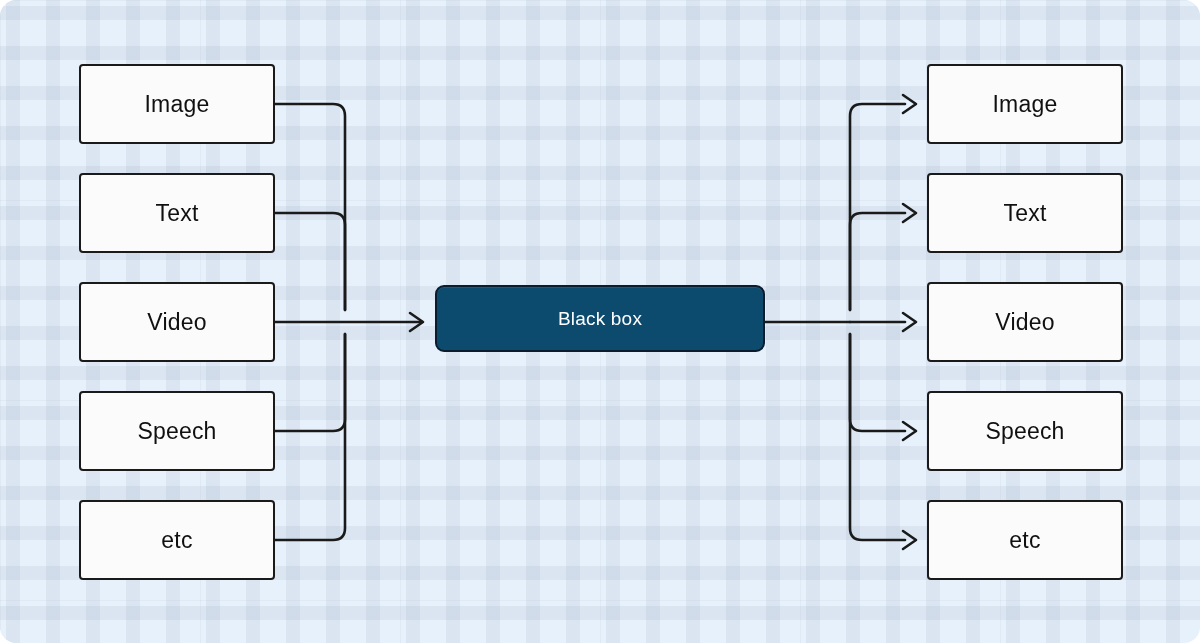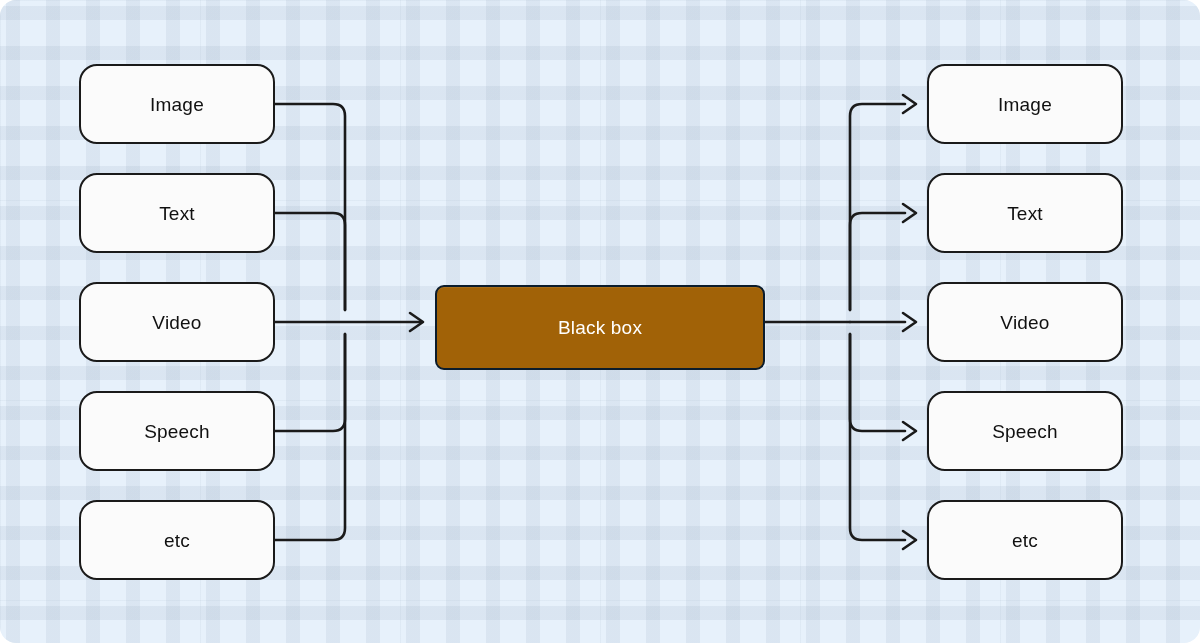--- a/index.html
+++ b/index.html
@@ -60,24 +60,24 @@
     height: 643px;
   }
 
   .node {
     position: absolute;
     box-sizing: border-box;
     display: flex;
     align-items: center;
     justify-content: center;
     border: 2.5px solid #1a1a1a;
-    border-radius: 18px;
+    border-radius: 4px;
     background: #fbfbfb;
     color: #101010;
-    font-size: 19px;
+    font-size: 23px;
     letter-spacing: 0.2px;
     line-height: 1;
     user-select: none;
   }
 
   .node.center {
     background: #1b4870;
     border-color: #0b1c2c;
     color: #ffffff;
     border-radius: 9px;
@@ -134,21 +134,21 @@
   <div class="node" style="left: 79px; top: 282px; width: 196px; height: 80px; background: rgb(251, 251, 251); border-color: rgb(26, 26, 26);">
     <span class="node-label">Video</span>
   </div>
   <div class="node" style="left: 79px; top: 391px; width: 196px; height: 80px; background: rgb(251, 251, 251); border-color: rgb(26, 26, 26);">
     <span class="node-label">Speech</span>
   </div>
   <div class="node" style="left: 79px; top: 500px; width: 196px; height: 80px; background: rgb(251, 251, 251); border-color: rgb(26, 26, 26);">
     <span class="node-label">etc</span>
   </div>
 
-  <div class="node center" style="left: 435px; top: 285px; width: 330px; height: 85px; background: #a16207; color: rgb(255, 255, 255);">
+  <div class="node center" style="left: 435px; top: 285px; width: 330px; height: 67px; background: #0c4a6e; color: rgb(255, 255, 255);">
     <span class="node-label">Black box</span>
   </div>
 
   <div class="node" style="left: 927px; top: 64px; width: 196px; height: 80px; background: rgb(251, 251, 251); border-color: rgb(26, 26, 26);">
     <span class="node-label">Image</span>
   </div>
   <div class="node" style="left: 927px; top: 173px; width: 196px; height: 80px; background: rgb(251, 251, 251); border-color: rgb(26, 26, 26);">
     <span class="node-label">Text</span>
   </div>
   <div class="node" style="left: 927px; top: 282px; width: 196px; height: 80px; background: rgb(251, 251, 251); border-color: rgb(26, 26, 26);">

